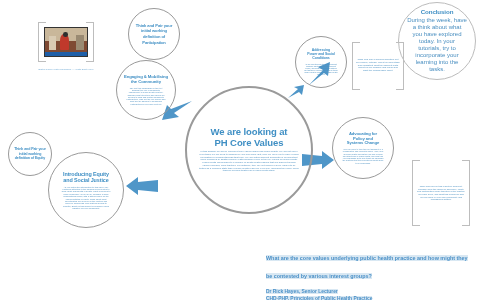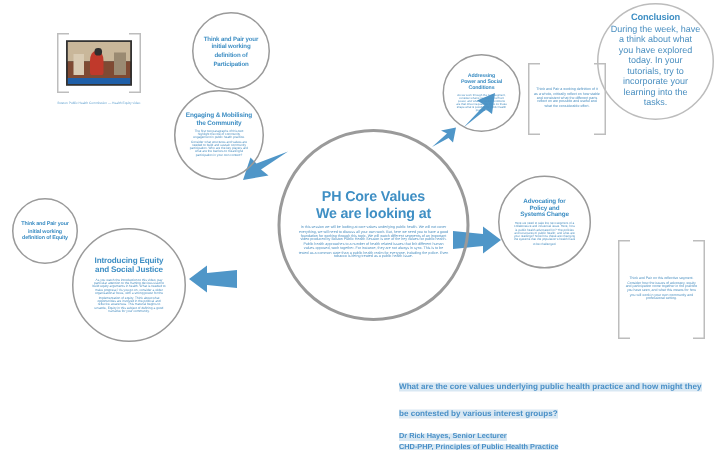--- a/index.html
+++ b/index.html
@@ -136,22 +136,22 @@
   <svg class="arrow" style="left:306px;top:60px;" width="26" height="28" viewBox="0 0 26 28">
     <path d="M3 25 L17 10 L12 7 L24 2 L22 16 L18 13 Z" fill="#4f96c8"></path>
   </svg>
 
   <svg class="arrow" style="left:286px;top:84px;" width="20" height="16" viewBox="0 0 20 16">
     <path d="M2 14 L12 5 L8 3 L18 1 L16 11 L13 8 Z" fill="#4f96c8"></path>
   </svg>
 
   <div class="node-circle" id="hub">
     <div class="node-title">
+      <div>We are looking at</div>
       <div>PH Core Values</div>
-      <div>We are looking at</div>
     </div>
     <div class="node-body">In this session we will be looking at core values underlying public health. We will not cover everything, we will need to discuss all your own work. But, here we need you to have a good foundation for working through this topic. We will watch different segments of an important video produced by Boston Public Health Session is one of the key values for public health. Public health approaches to a number of health related issues that link different human values opposed, work together. For instance, they are not always in sync. This is to be tested as a common state than a public health realm for everyone, including the police. Even tobacco is being treated as a public health issue.</div>
   </div>
 
   <div class="node-circle" id="n-participation">
     <div class="node-title">Think and Pair your initial working definition of Participation</div>
   </div>
 
   <div class="node-circle" id="n-engaging">
     <div class="node-title">Engaging &amp; Mobilising the Community</div>

